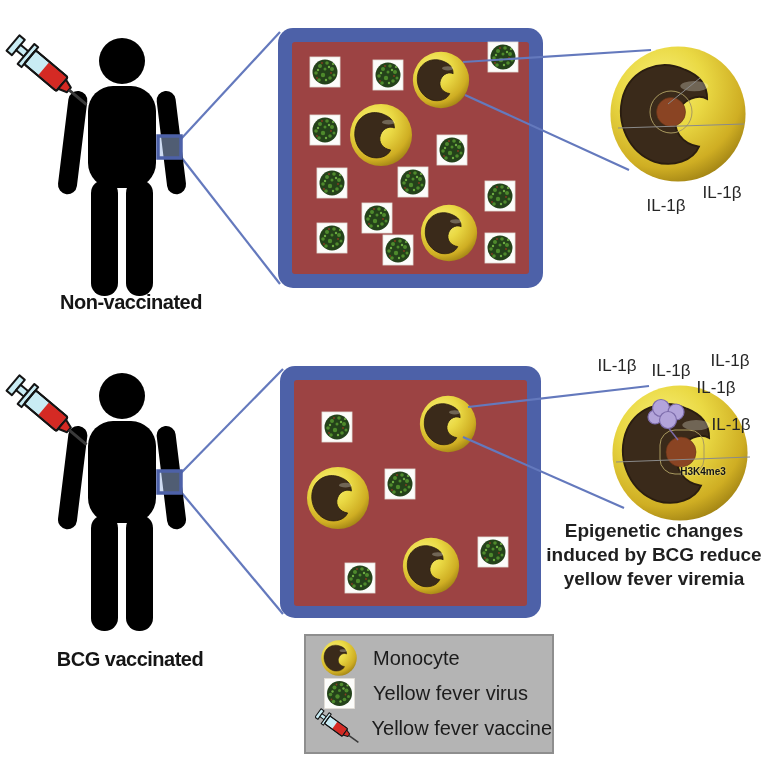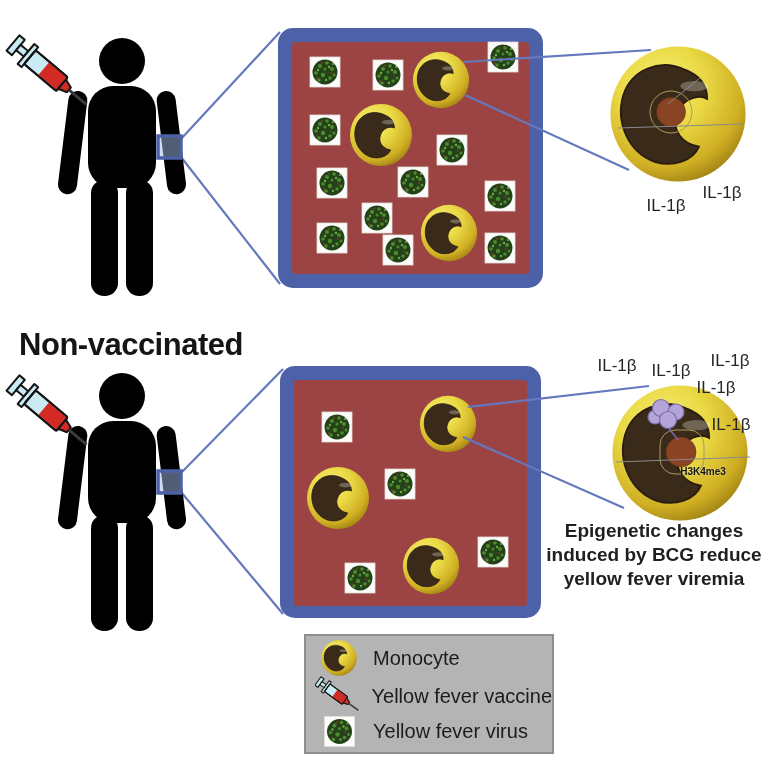--- a/index.html
+++ b/index.html
@@ -1,20 +1,20 @@
 <!DOCTYPE html>
 <html><head>
 <meta charset="utf-8">
 <style>
   html,body{margin:0;padding:0;background:#ffffff;}
   body{width:768px;height:768px;overflow:hidden;font-family:"Liberation Sans",sans-serif;}
   .canvas{position:relative;width:768px;height:768px;background:#fff;}
   svg.scene{position:absolute;left:0;top:0;}
   .lbl{position:absolute;color:#262626;font-size:17px;white-space:nowrap;transform:translate(-50%,-50%);}
-  .title{position:absolute;font-weight:bold;font-size:31px;color:#151515;white-space:nowrap;transform:translateX(-50%);letter-spacing:-0.5px;margin-top:36px;}
+  .title{position:absolute;font-weight:bold;font-size:20px;color:#151515;white-space:nowrap;transform:translateX(-50%);letter-spacing:-0.5px;}
   .caption{position:absolute;left:538px;top:519px;width:232px;font-weight:bold;font-size:19px;line-height:1.27;text-align:center;color:#1f1f1f;}
   .mark{position:absolute;left:703px;top:471px;font-weight:bold;font-size:10px;color:#141414;transform:translate(-50%,-50%);text-shadow:0 0 2px rgba(255,255,230,.6);white-space:nowrap;}
   .legend{position:absolute;left:304px;top:634px;width:250px;height:120px;background:#b4b4b4;border:2px solid #8e8e8e;box-sizing:border-box;display:flex;flex-direction:column;justify-content:space-around;padding:3px 0 5px 8px;}
   .legend-row{display:flex;align-items:center;gap:9px;height:38px;}
   .legend-icon{width:50px;display:flex;justify-content:center;align-items:center;}
   .legend-label{font-size:20px;color:#1c1c1c;white-space:nowrap;}
 </style>
 </head>
 <body>
 
@@ -162,20 +162,21 @@
         <circle cx="655" cy="417" r="7"></circle>
         <circle cx="661" cy="408" r="8.5"></circle>
         <circle cx="676" cy="412" r="8"></circle>
         <circle cx="668" cy="420" r="8.5"></circle>
       </g>
     </g>
   </g>
 </svg>
 
 <div class="title" style="left:131px;top:291px;">Non-vaccinated</div>
+<div class="title" style="left:130px;top:648px;">BCG vaccinated</div>
 
 <span class="lbl" style="left:666px;top:206px;">IL-1β</span>
 <span class="lbl" style="left:722px;top:193px;">IL-1β</span>
 
 <span class="lbl" style="left:617px;top:366px;">IL-1β</span>
 <span class="lbl" style="left:671px;top:371px;">IL-1β</span>
 <span class="lbl" style="left:730px;top:361px;">IL-1β</span>
 <span class="lbl" style="left:716px;top:388px;">IL-1β</span>
 <span class="lbl" style="left:731px;top:425px;">IL-1β</span>
 
@@ -187,29 +188,29 @@
   <div class="legend-row">
     <span class="legend-icon">
       <svg width="38" height="38" viewBox="-31 -31 62 62">
             <use href="#sym-monocyte"></use>
           </svg>
     </span>
     <span class="legend-label">Monocyte</span>
   </div>
   <div class="legend-row">
     <span class="legend-icon">
+      <svg width="31" height="31" viewBox="-15.5 -15.5 31 31">
+            <use href="#sym-virus"></use>
+          </svg>
+    </span>
+    <span class="legend-label">Yellow fever virus</span>
+  </div>
+  <div class="legend-row">
+    <span class="legend-icon">
       <svg width="46" height="44" viewBox="0 0 46 44">
             <use href="#sym-syringe" transform="translate(3,7) rotate(36) scale(0.52)"></use>
           </svg>
     </span>
     <span class="legend-label">Yellow fever vaccine</span>
   </div>
-  <div class="legend-row">
-    <span class="legend-icon">
-      <svg width="31" height="31" viewBox="-15.5 -15.5 31 31">
-            <use href="#sym-virus"></use>
-          </svg>
-    </span>
-    <span class="legend-label">Yellow fever virus</span>
-  </div>
 </div>
 
 </div>
 
 </body></html>

